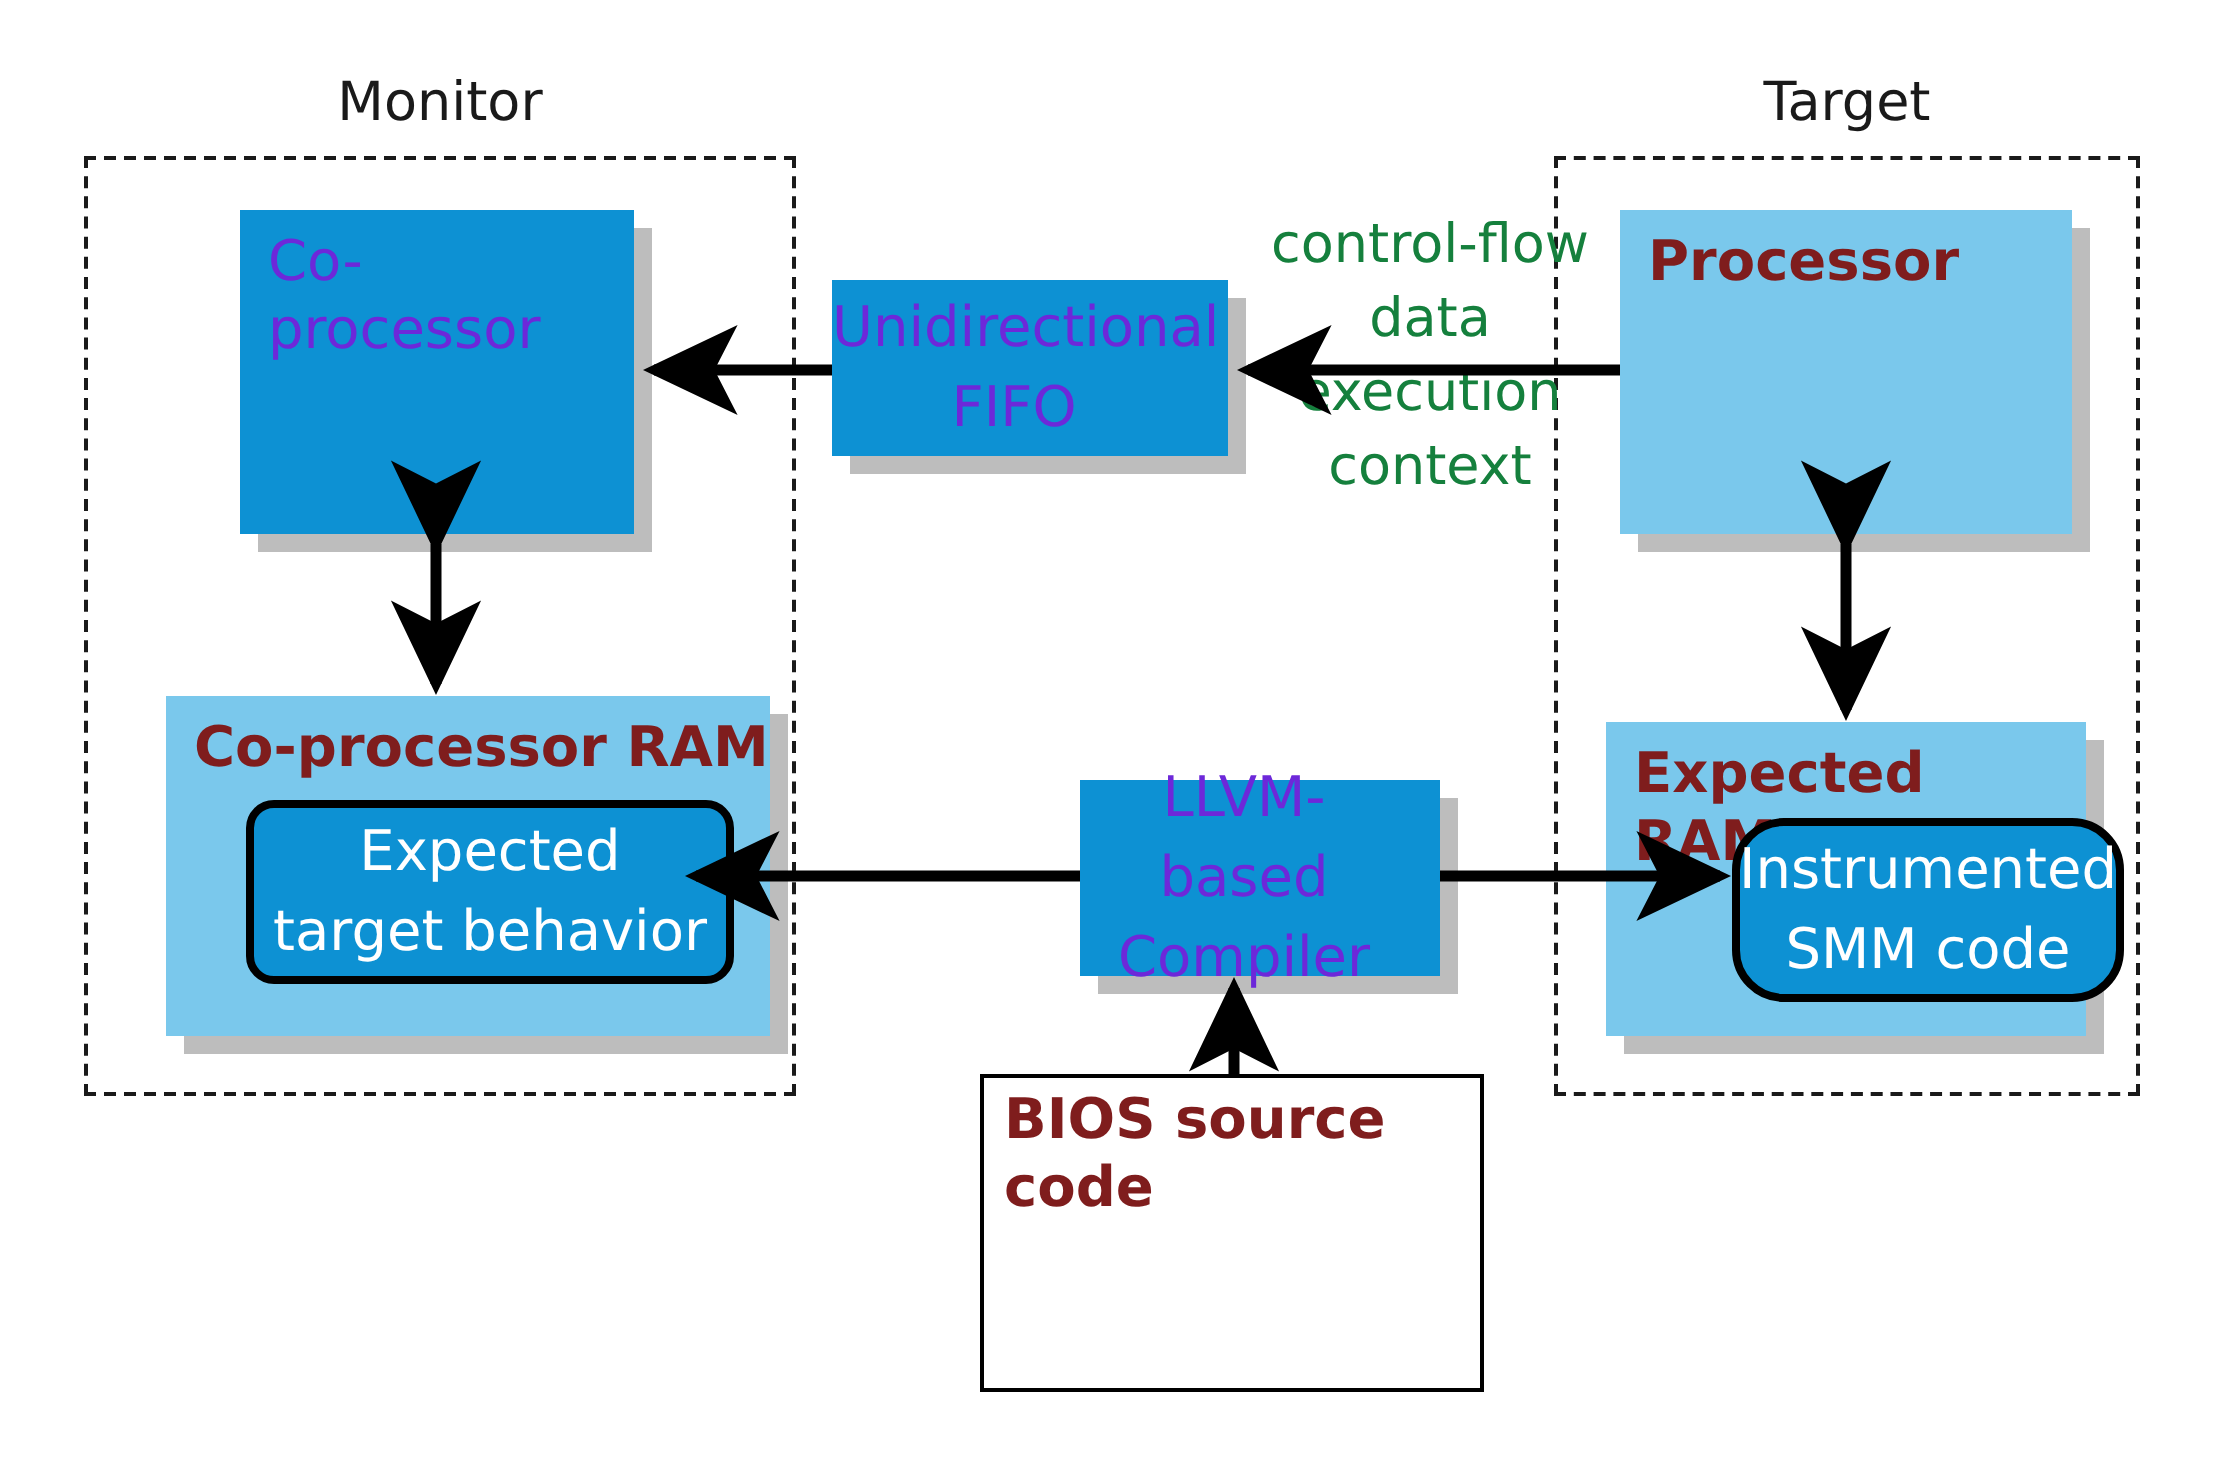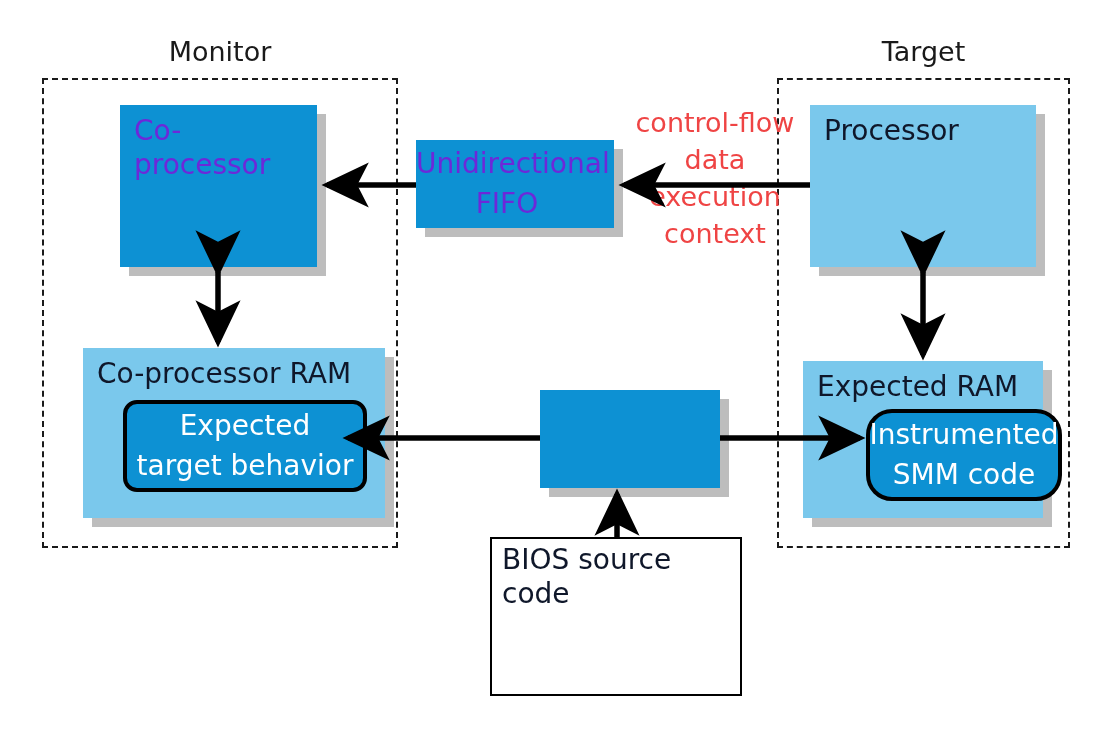--- a/index.html
+++ b/index.html
@@ -24,33 +24,33 @@
   .block .lbl{position:absolute;z-index:3;white-space:pre-line;}
 
   .dark .face{background:#0d91d3;}
   .light .face{background:#7ac8ec;}
   .plain .face{background:#ffffff;border:2.5px solid #000000;}
 
   .lbl-tl{left:14px;top:9px;font-size:28px;line-height:34px;}
   .lbl-ctr{left:0;right:16px;top:50%;transform:translateY(-50%);text-align:center;
            font-size:28px;line-height:40px;}
   .w{color:#6d28d9;}
-  .k{color:#0f172a;}
+  .k{color:#7f1d1d;font-weight:bold;}
 
   
   .inner{
     position:absolute;z-index:4;box-sizing:border-box;
     background:#0d91d3;border:4px solid #000000;border-radius:14px;
     display:flex;align-items:center;justify-content:center;
   }
   .inner span{color:#ffffff;font-size:28px;line-height:40px;text-align:center;white-space:pre-line;}
 
   
   .ftext{position:absolute;font-size:27px;line-height:37px;text-align:center;
-         color:#ef4444;white-space:pre-line;}
+         color:#15803d;white-space:pre-line;}
 
   
   #arrows{position:absolute;left:0;top:0;width:1116px;height:738px;z-index:6;pointer-events:none;}
 </style>
 </head>
 <body>
 
 <div id="stage">
 
   <div class="group-title" style="left:42px;top:36px;width:356px;">Monitor</div>
@@ -99,20 +99,22 @@
   </div>
 
   <div class="ftext" style="left:624px;top:104px;width:182px;">control-flow
 data
 execution
 context</div>
 
   <div class="block dark" style="left:540px;top:390px;width:180px;height:98px;">
     <div class="shadow"></div>
     <div class="face"></div>
+    <div class="lbl lbl-ctr w">LLVM-based
+Compiler</div>
   </div>
 
   <div class="block plain" style="left:490px;top:537px;width:248px;height:155px;">
     <div class="face"></div>
     <div class="lbl lbl-tl k" style="left:12px;top:6px;">BIOS source code</div>
   </div>
 
   <svg id="arrows" viewBox="0 0 1116 738" xmlns="http://www.w3.org/2000/svg">
     <defs>
       <marker id="ah" markerWidth="9" markerHeight="9" refX="7.6" refY="4.5" orient="auto" markerUnits="strokeWidth">

